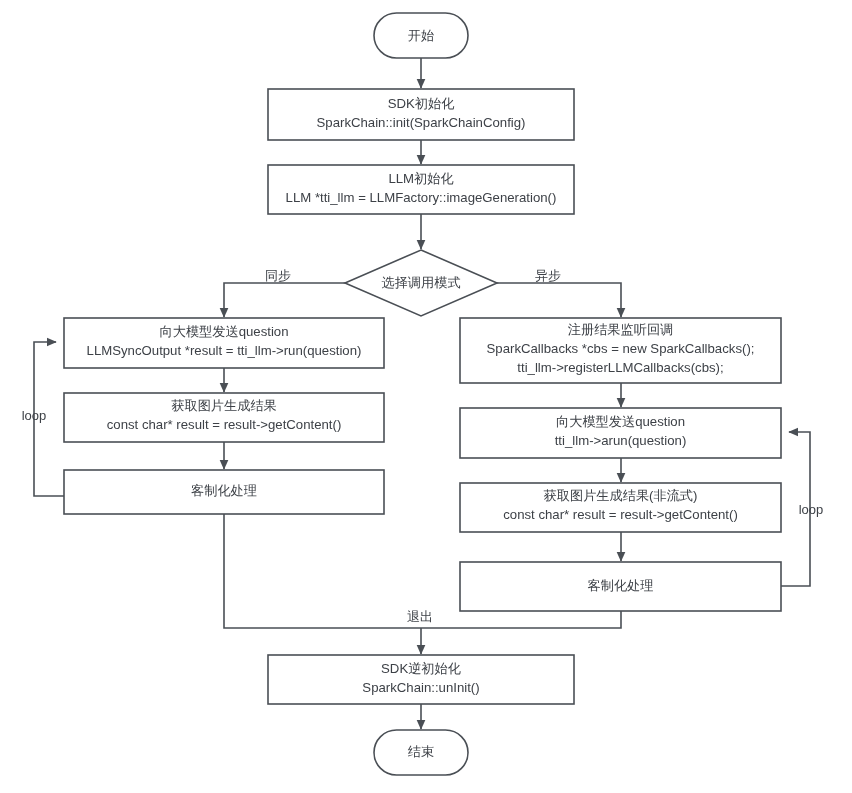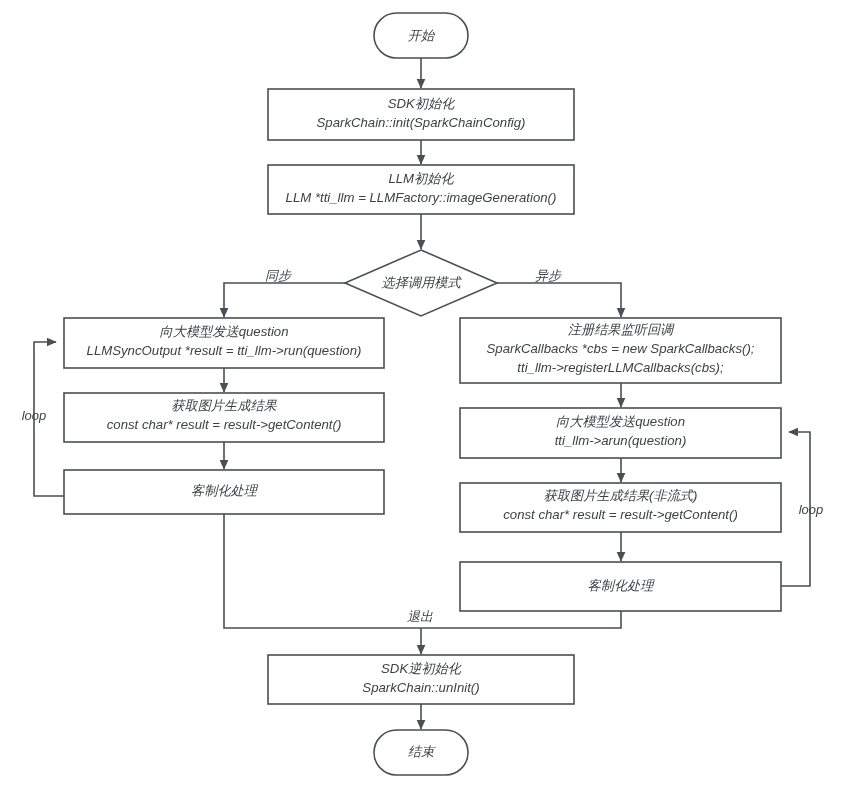--- a/index.html
+++ b/index.html
@@ -10,21 +10,20 @@
   body {
     width: 852px;
     height: 793px;
     font-family: "Liberation Sans", "DejaVu Sans", sans-serif;
     overflow: hidden;
   }
   #chart-root {
     position: relative;
     width: 808px;
     height: 793px;
-    font-style: italic;
   }
   svg.flow {
     display: block;
     width: 852px;
     height: 793px;
   }
   .node-rect {
     fill: #ffffff;
     stroke: #4a4f55;
     stroke-width: 1.6;

